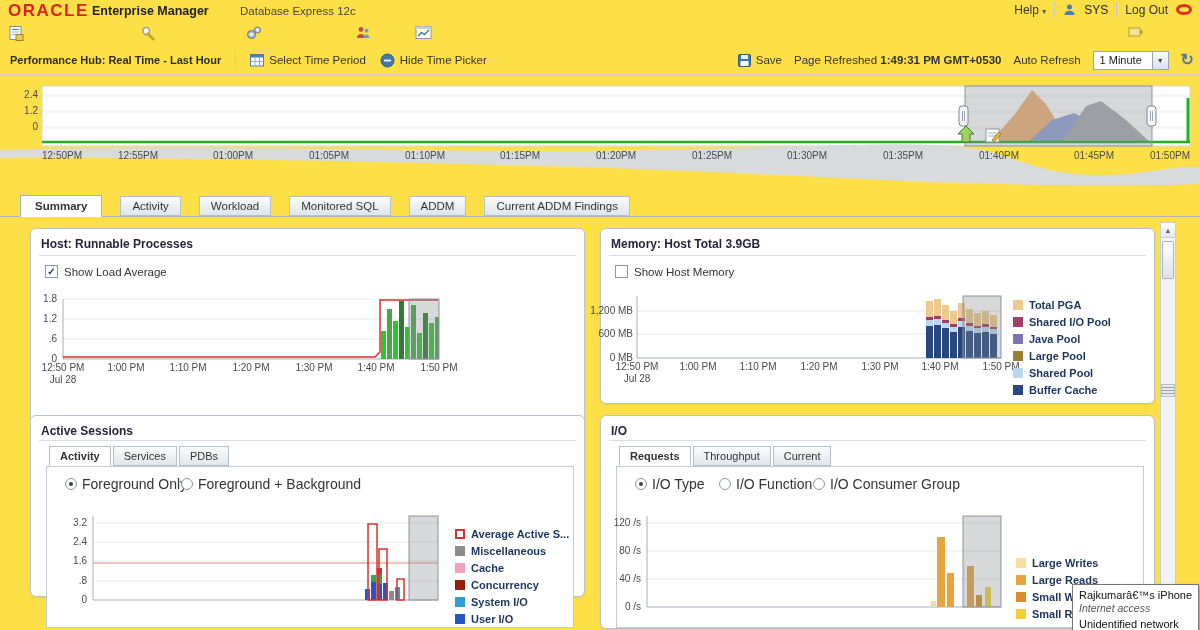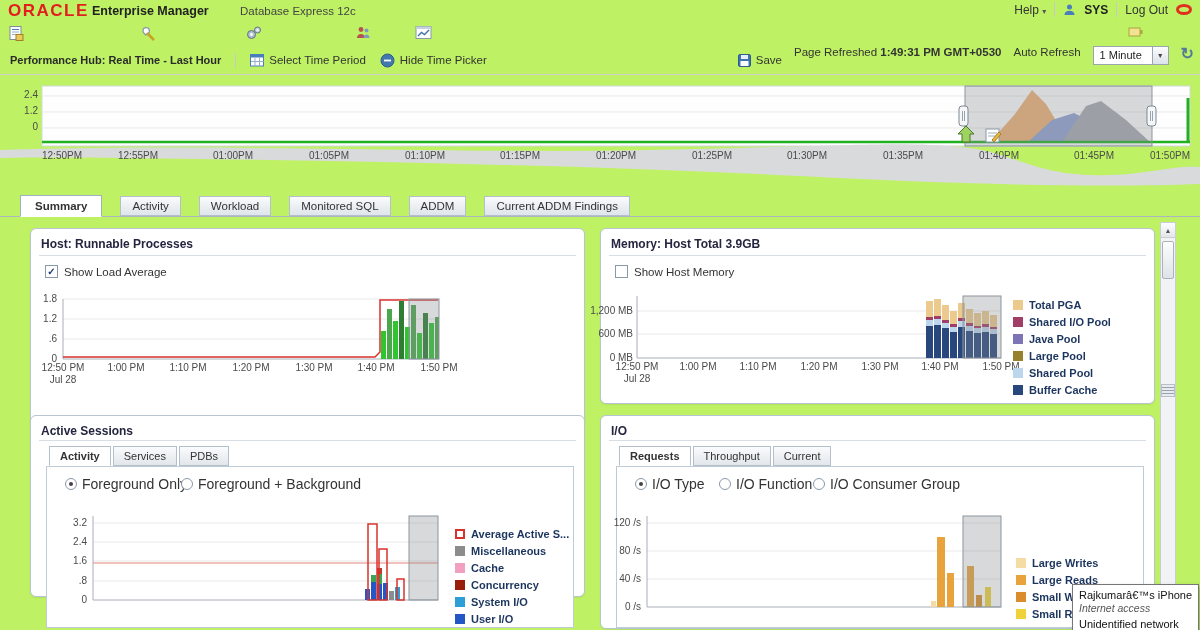--- a/index.html
+++ b/index.html
@@ -1,40 +1,40 @@
 <!DOCTYPE html>
 <html><head>
 <meta charset="utf-8">
 <style>
   *{margin:0;padding:0;box-sizing:border-box}
   html,body{width:1200px;height:630px;overflow:hidden;background:#fff;
     font-family:"Liberation Sans",sans-serif;color:#333}
-  #app{position:relative;width:1200px;height:630px;background:#bef264;overflow:hidden}
+  #app{position:relative;width:1200px;height:630px;background:#fde047;overflow:hidden}
   .abs{position:absolute}
 
   
   .hdr{position:absolute;top:0;left:0;width:1200px;height:22px}
   .brand{position:absolute;left:8px;top:1px;font-size:17px;font-weight:bold;color:#e21f1f;letter-spacing:1.5px}
   .prod{position:absolute;left:92px;top:4px;font-size:12.5px;font-weight:bold;color:#222}
   .edition{position:absolute;left:240px;top:5px;font-size:11.5px;color:#444}
   .hdr-right{position:absolute;right:8px;top:2px;display:flex;align-items:center;gap:8px;font-size:12px}
   .hlink{color:#333;cursor:pointer;white-space:nowrap}
   .caret{font-size:8px;color:#555}
-  .user{font-weight:bold;color:#222}
+  .user{font-weight:normal;color:#222}
   .vsep{width:1px;height:15px;background:#c9c9c9;display:inline-block}
   .ring{display:inline-block;width:16px;height:11px;border:3px solid #e0301e;border-radius:50%}
 
   
   .navrow{position:absolute;top:22px;left:0;width:1200px;height:24px}
   .navicon{position:absolute;top:3px;cursor:pointer}
 
   
   .titlerow{position:absolute;top:46px;left:0;width:1200px;height:29px;border-bottom:1px solid #cfcfcf}
   .tr-left{position:absolute;left:10px;top:0;height:28px;display:flex;align-items:center;gap:14px}
-  .tr-right{position:absolute;right:6px;top:0;height:28px;display:flex;gap:12px}
+  .tr-right{position:absolute;right:6px;top:0;height:28px;display:flex;align-items:center;gap:12px}
   .page-title{font-size:11px;font-weight:bold;color:#2b2b2b;white-space:nowrap}
   .tbtn{display:flex;align-items:center;gap:5px;font-size:11.5px;color:#333;cursor:pointer;white-space:nowrap}
   .lbl{font-size:11.5px;color:#333;white-space:nowrap}
   .bold{font-weight:bold}
   .select{display:flex;align-items:stretch;height:19px;border:1px solid #9aa5af;background:#fff;cursor:pointer}
   .select-label{font-size:11px;padding:2px 8px 0 6px;min-width:58px;color:#222}
   .select-btn{width:16px;border-left:1px solid #9aa5af;background:linear-gradient(#fbfcfd,#dde3e9);
     display:flex;align-items:center;justify-content:center;color:#444}
   .refresh-glyph{font-size:16px;font-weight:bold;color:#56789a;line-height:1;cursor:pointer}
 

